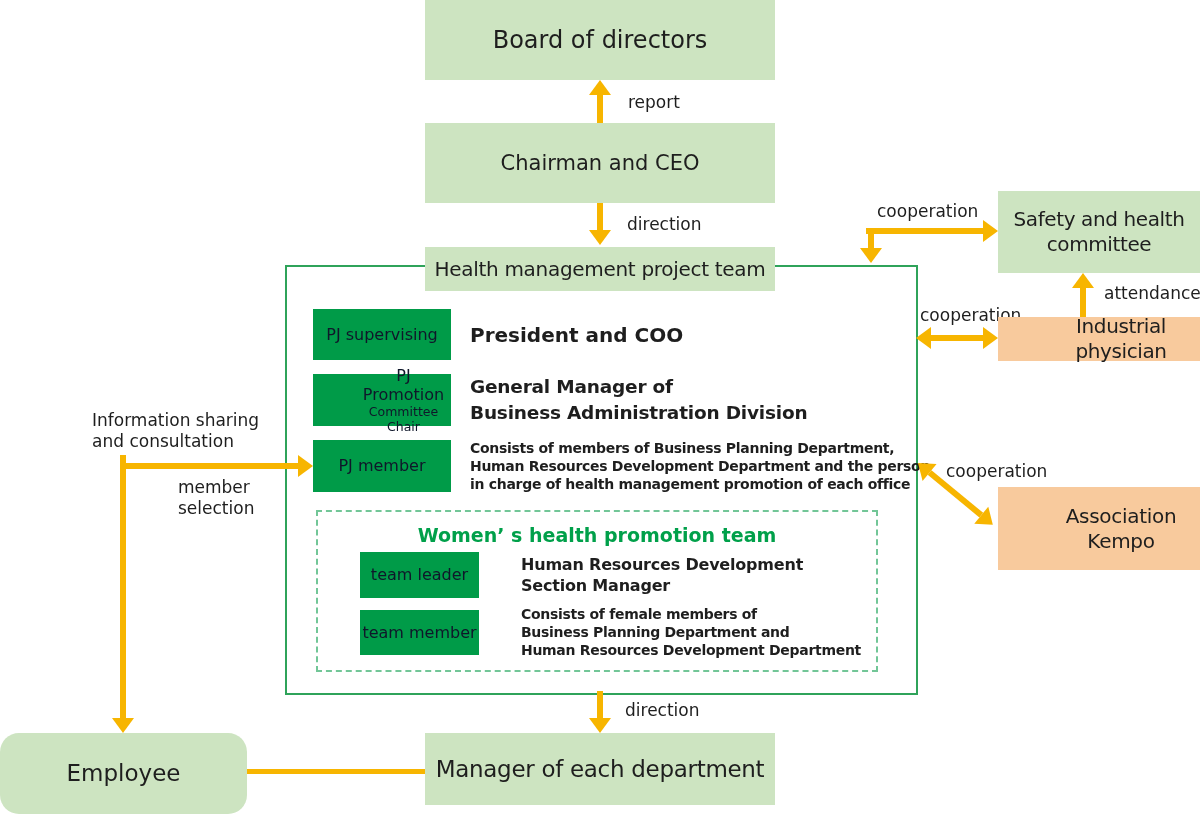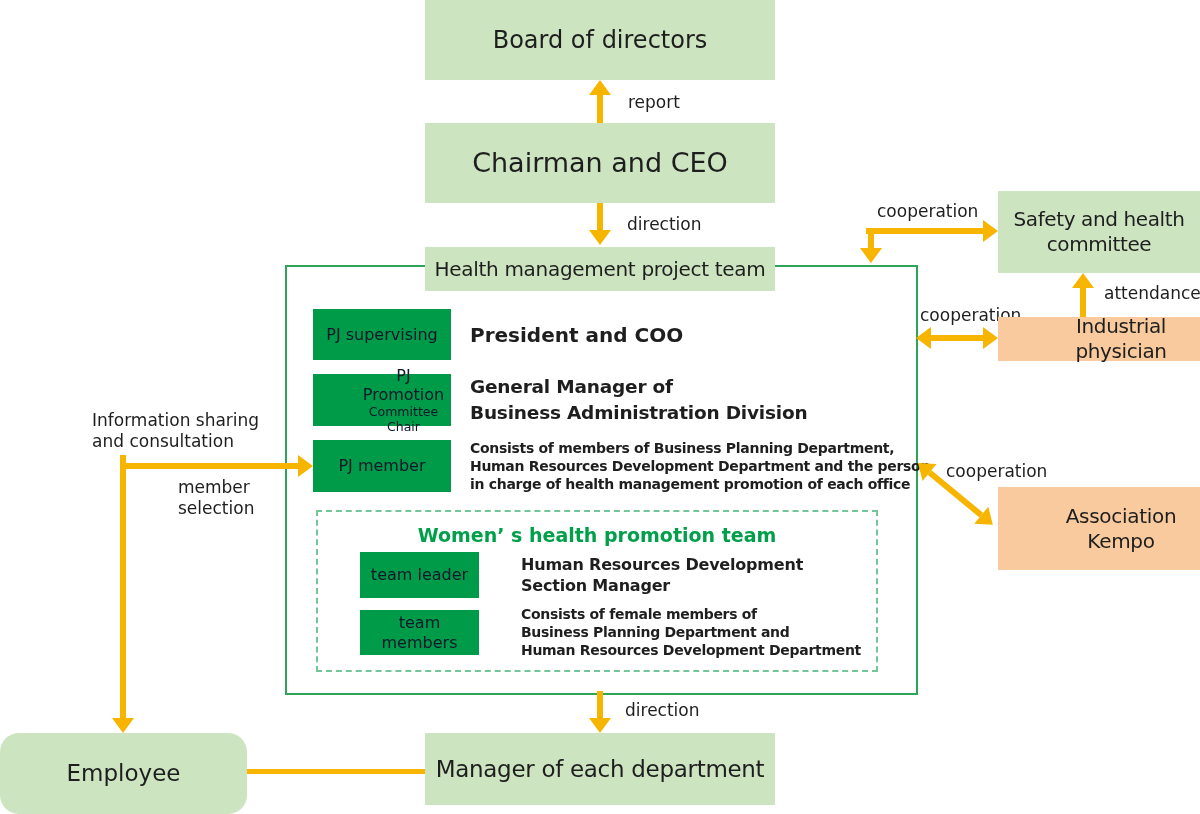--- a/index.html
+++ b/index.html
@@ -35,21 +35,21 @@
   .arrow.v{flex-direction:column;align-items:center;}
   .bar-h{height:6px;background:var(--arrow);flex:1;}
   .bar-v{width:6px;background:var(--arrow);flex:1;}
   .tri{width:0;height:0;flex:0 0 auto;}
   .tri.up{border-left:11px solid transparent;border-right:11px solid transparent;border-bottom:15px solid var(--arrow);}
   .tri.down{border-left:11px solid transparent;border-right:11px solid transparent;border-top:15px solid var(--arrow);}
   .tri.left{border-top:11px solid transparent;border-bottom:11px solid transparent;border-right:15px solid var(--arrow);}
   .tri.right{border-top:11px solid transparent;border-bottom:11px solid transparent;border-left:15px solid var(--arrow);}
   
   #board{left:425px;top:0;width:350px;height:80px;font-size:24px;}
-  #chairman{left:425px;top:123px;width:350px;height:80px;font-size:27px;}
+  #chairman{left:425px;top:123px;width:350px;height:80px;font-size:21px;}
   #hmpt{left:425px;top:247px;width:350px;height:44px;font-size:20px;letter-spacing:-0.3px;z-index:3;}
   #container{left:285px;top:265px;width:629px;height:426px;border:2px solid var(--container-border);background:transparent;}
   #safety{left:998px;top:191px;width:202px;height:82px;font-size:20px;letter-spacing:-0.4px;}
   #physician{left:998px;top:317px;width:202px;height:44px;font-size:20px;letter-spacing:-0.4px;}
   #kempo{left:998px;top:487px;width:202px;height:83px;font-size:20px;letter-spacing:-0.3px;}
   #employee{left:0;top:733px;width:247px;height:81px;font-size:23px;border-radius:19px;}
   #manager{left:425px;top:733px;width:350px;height:72px;font-size:23px;letter-spacing:-0.3px;}
   .pj-tag{left:313px;width:138px;flex-direction:column;font-size:16px;line-height:1.2;}
   #pj1{top:309px;height:51px;}
   #pj2{top:374px;height:52px;padding-left:43px;}
@@ -113,21 +113,21 @@
   <div class="abs" id="dashed"></div>
   <div class="abs" id="wtitle">Women’ s health promotion team</div>
 
   <div class="node greenfill w-tag" id="wl">
     <span>team leader</span>
   </div>
   <div class="desc bold ml" id="wld">Human Resources Development
 Section Manager</div>
 
   <div class="node greenfill w-tag" id="wm">
-    <span>team members</span>
+    <span>team member</span>
   </div>
   <div class="desc bold ml" id="wmd">Consists of female members of
 Business Planning Department and
 Human Resources Development Department</div>
 
   <div class="arrow v" style="left:589px;top:691px;width:22px;height:42px;">
     <div class="bar-v"></div>
     <div class="tri down"></div>
   </div>
   <div class="lbl" style="left:625px;top:700px;">direction</div>

